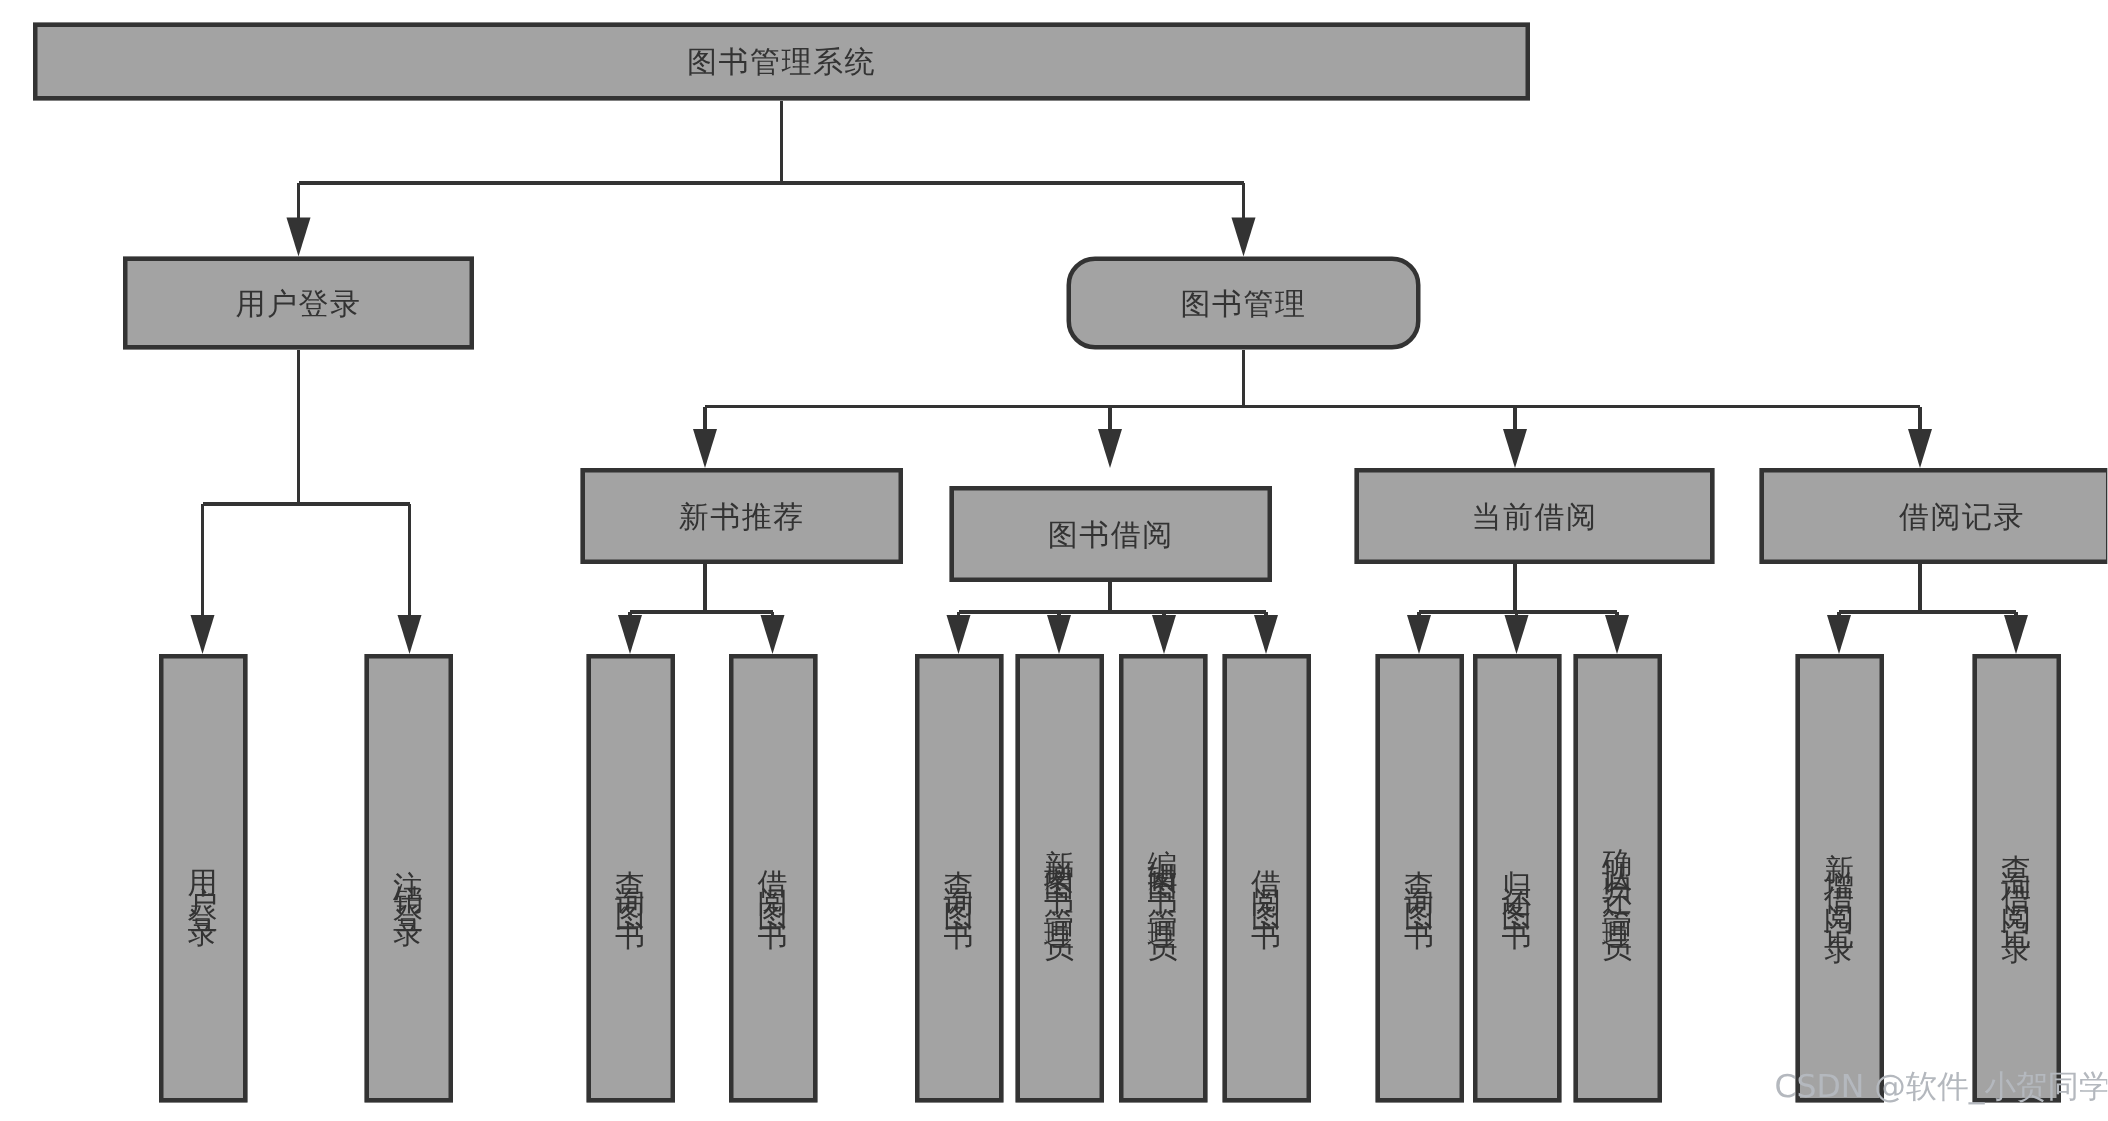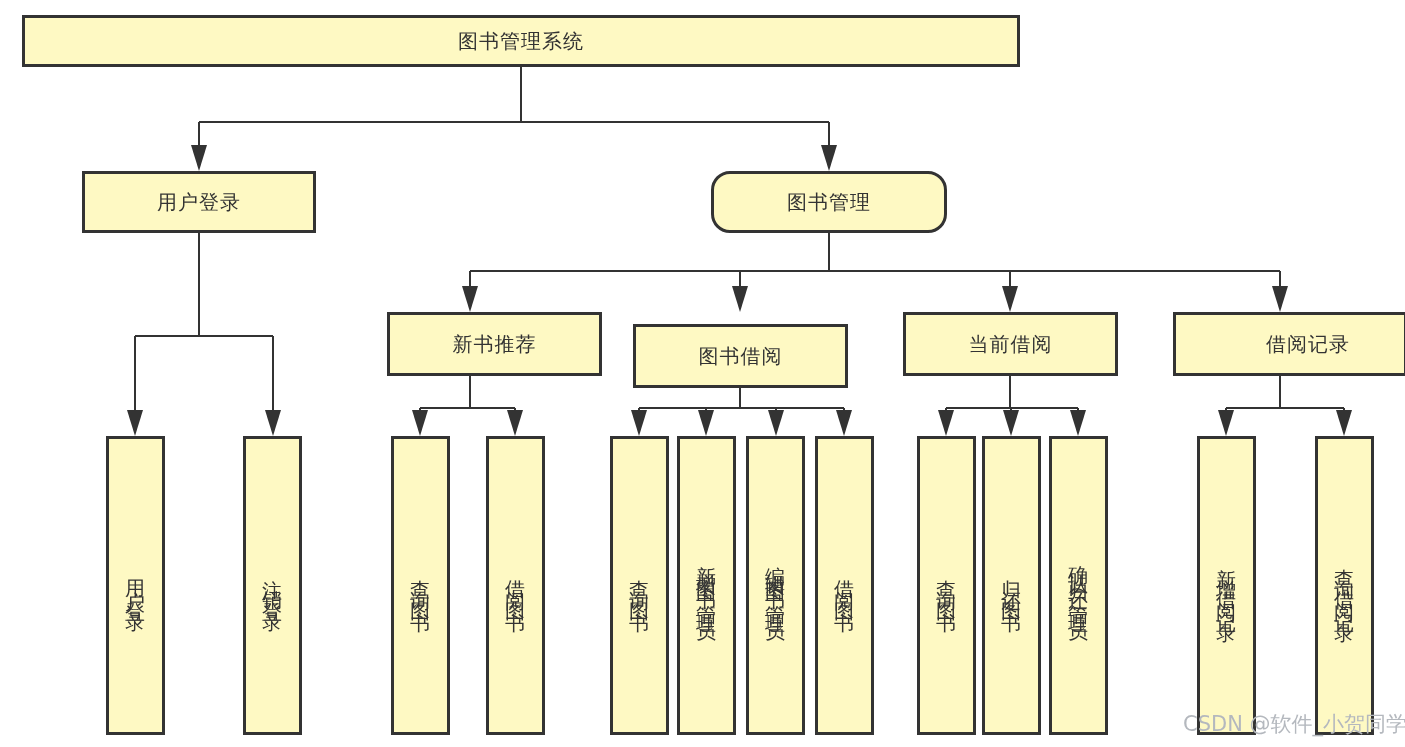--- a/index.html
+++ b/index.html
@@ -14,21 +14,21 @@
   .connectors {
     position: absolute;
     left: 0; top: 0;
     width: 1405px; height: 747px;
     pointer-events: none;
   }
   .hbox, .vbox {
     position: absolute;
     box-sizing: border-box;
     border: 3px solid #333333;
-    background: #fef9c3;
+    background: #a3a3a3;
     display: flex;
     align-items: center;
     justify-content: center;
     text-align: center;
   }
   .hlabel {
     font-size: 20px;
     color: #333333;
     letter-spacing: 1px;
     white-space: nowrap;
@@ -137,21 +137,21 @@
   <div class="hbox" style="left:711px; top:171px; width:236px; height:62px;border-radius:19px;">
     <span class="hlabel">图书管理</span>
   </div>
 
   <div class="hbox" style="left:363px; top:312px; width:215px; height:64px;margin-left:24px;">
     <span class="hlabel">新书推荐</span>
   </div>
   <div class="hbox" style="left:633px; top:324px; width:215px; height:64px;">
     <span class="hlabel">图书借阅</span>
   </div>
-  <div class="hbox" style="left:903px; top:312px; width:215px; height:64px;">
+  <div class="hbox" style="left:903px; top:312px; width:240px; height:64px;">
     <span class="hlabel">当前借阅</span>
   </div>
   <div class="hbox" style="left:1173px; top:312px; width:234px; height:64px;padding-left:36px;">
     <span class="hlabel">借阅记录</span>
   </div>
 
   <div class="vbox" style="left:106px; top:436px; width:59px; height:299px;">
     <span class="vlabel">用户登录</span>
   </div>
   <div class="vbox" style="left:243px; top:436px; width:59px; height:299px;">

